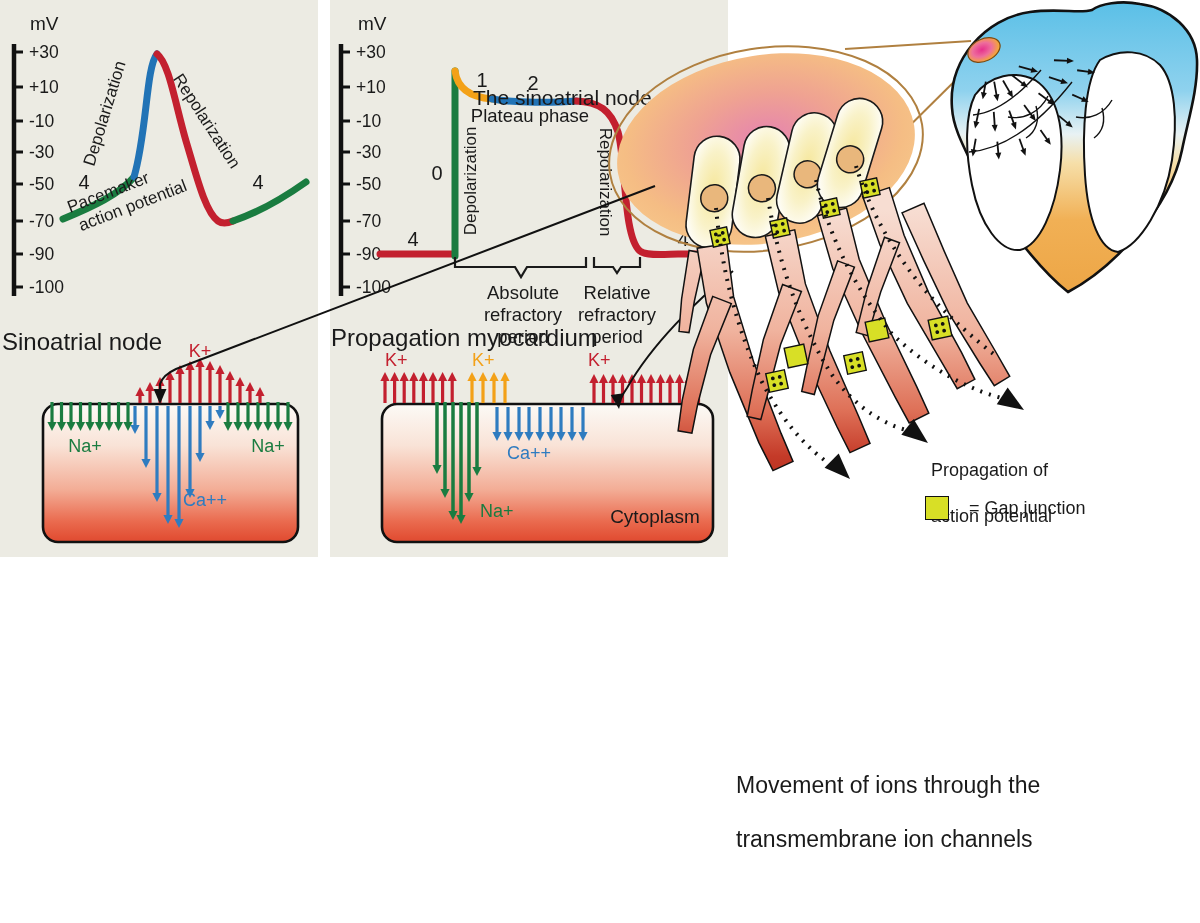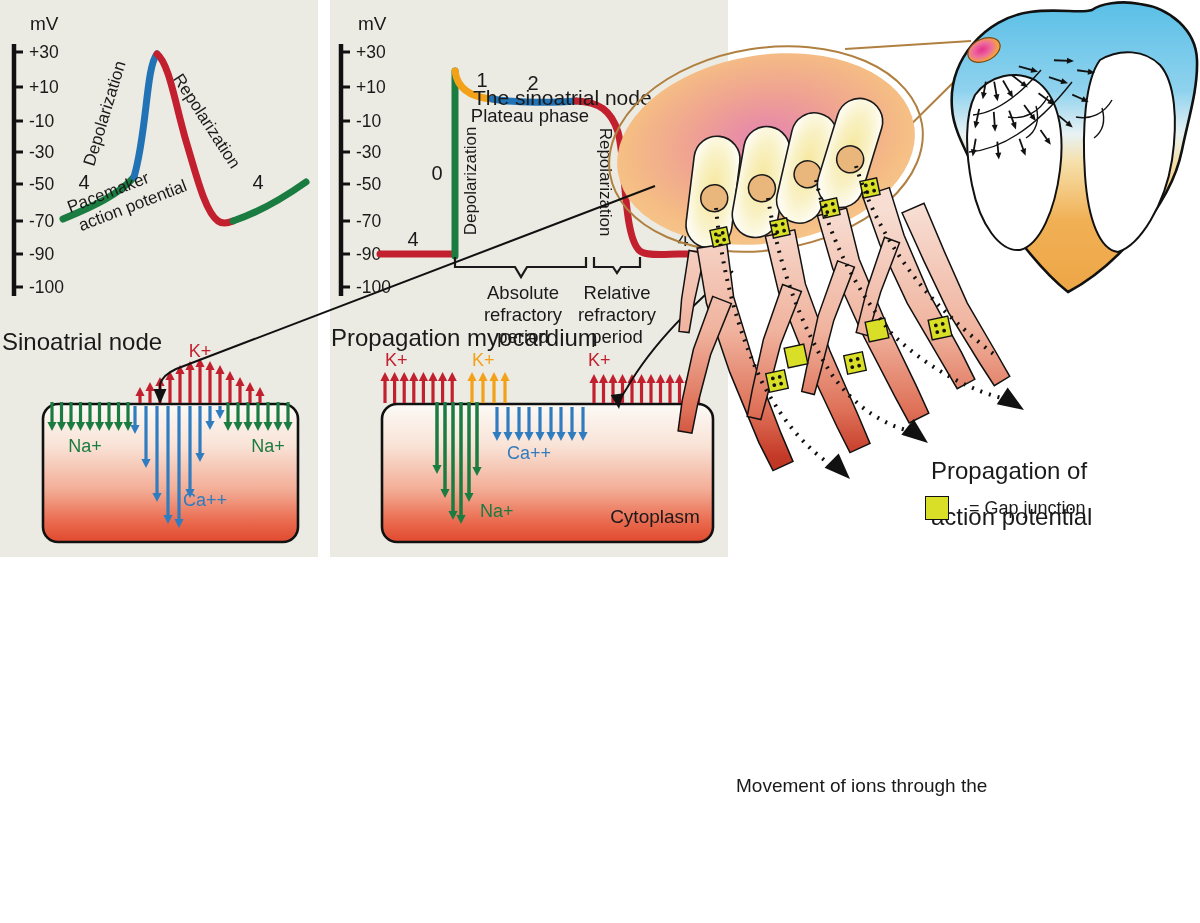--- a/index.html
+++ b/index.html
@@ -6,22 +6,22 @@
   body{width:1200px;height:923px;position:relative;background:#fff;
        font-family:"Liberation Sans",sans-serif;color:#1a1a1a;overflow:hidden}
   .panel{position:absolute;background:var(--panel-bg,#ECEBE3)}
   #panel-sa{left:0;top:366;width:318px;height:557px}
   #panel-cm{left:330px;top:366;width:398px;height:557px}
   .h-title{position:absolute;font-size:24px;white-space:nowrap}
   #title-sa{left:2px;top:328px}
   #title-cm{left:331px;top:324px}
   .txt-label{position:absolute;white-space:pre-line}
   #node-label{left:473px;top:86px;font-size:21px}
-  #propagation-label{left:931px;top:436px;font-size:24px;line-height:23px}
-  #ions-caption{left:736px;top:745px;font-size:19px;line-height:27px}
+  #propagation-label{left:931px;top:436px;font-size:18px;line-height:23px}
+  #ions-caption{left:736px;top:745px;font-size:23px;line-height:27px}
   #gap-legend{position:absolute;left:925px;top:496px;display:flex;align-items:center;gap:20px;font-size:18px}
   .gap-swatch{display:inline-block;width:22px;height:22px;background:var(--c-gap,#D8DF26);border:1.6px solid #111}
   svg{position:absolute;left:0;top:0}
   svg text{font-family:"Liberation Sans",sans-serif;fill:#1a1a1a}
   .tickL{font-size:17.5px}
   .unit{font-size:19px}
   .phase{font-size:20px}
   .curve-label{font-size:17px}
   .ion-label{font-size:18px}
   .cyto{font-size:19px}
@@ -301,20 +301,21 @@
 
 <div class="h-title" id="title-sa">Sinoatrial node</div>
 <div class="h-title" id="title-cm">Propagation myocardium</div>
 <div class="txt-label" id="node-label">The sinoatrial node</div>
 <div class="txt-label" id="propagation-label">
   <span>Propagation of</span><br>
   <span>action potential</span>
 </div>
 <div class="txt-label" id="ions-caption">
   <span>Movement of ions through the</span><br>
+  <span>transmembrane ion channels</span>
 </div>
 <div id="gap-legend">
   <span class="gap-swatch"></span>
   <span>= Gap junction</span>
 </div>
 
 <svg id="art" width="1200" height="923">
   <defs>
     <linearGradient id="gCell" x1="0" y1="0" x2="0" y2="1">
       <stop offset="0" stop-color="#FCFAF6"></stop>

